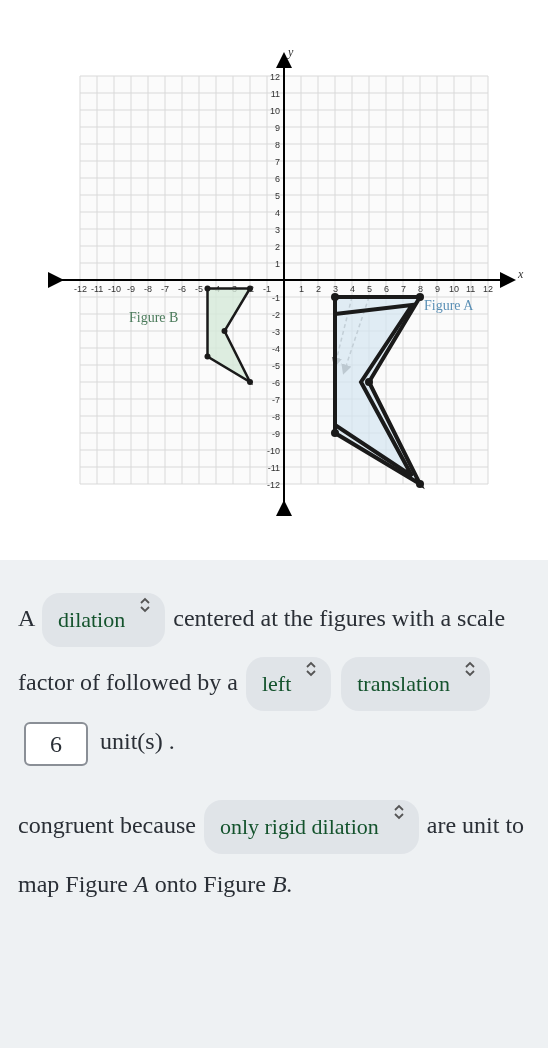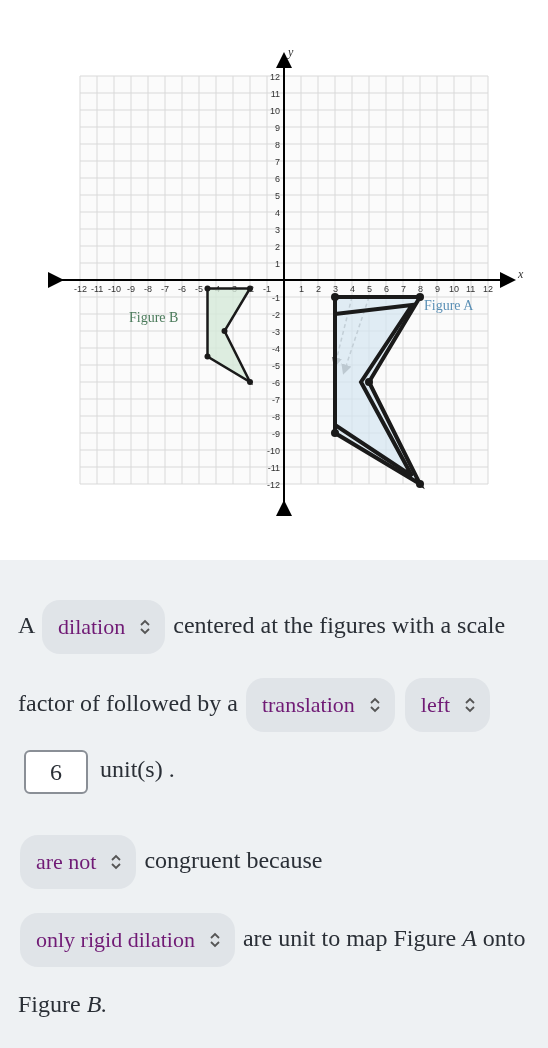--- a/index.html
+++ b/index.html
@@ -24,29 +24,28 @@
     background: #eef1f3;
     padding: 28px 18px 40px 18px;
     font-size: 24px;
     line-height: 2.1;
     color: #2a2f36;
     min-height: 488px;
   }
   .answer-area p { margin-bottom: 28px; }
   .select-pill {
     display: inline-flex;
-    align-items: center;
     background: #e0e4e8;
     border-radius: 18px;
     padding: 4px 14px 4px 16px;
     font-size: 22px;
-    color: #701a75;
+    color: #14532d;
     vertical-align: middle;
     cursor: pointer;
-    margin: 12px 2px;
+    margin: 5px 2px;
   }
   .select-pill .caret {
     margin-left: 14px;
     display: inline-flex;
     flex-direction: column;
     line-height: 0;
   }
   .caret svg { display: block; }
   .num-box {
     display: inline-flex;
@@ -240,51 +239,42 @@
             <path d="M2 6 L6 2 L10 6" stroke="#555" stroke-width="1.8" fill="none"></path>
             <path d="M2 10 L6 14 L10 10" stroke="#555" stroke-width="1.8" fill="none"></path>
           </svg>
         </span>
     </span>
     <span>centered at the figures</span>
     <span>with a scale factor of</span>
     <span>followed</span>
     <span>by a</span>
     <span class="select-pill">
+      <span>left</span>
+      <span class="caret">
+          <svg width="12" height="16">
+            <path d="M2 6 L6 2 L10 6" stroke="#555" stroke-width="1.8" fill="none"></path>
+            <path d="M2 10 L6 14 L10 10" stroke="#555" stroke-width="1.8" fill="none"></path>
+          </svg>
+        </span>
+    </span>
+    <span class="select-pill">
       <span>translation</span>
-      <span class="caret">
-          <svg width="12" height="16">
-            <path d="M2 6 L6 2 L10 6" stroke="#555" stroke-width="1.8" fill="none"></path>
-            <path d="M2 10 L6 14 L10 10" stroke="#555" stroke-width="1.8" fill="none"></path>
-          </svg>
-        </span>
-    </span>
-    <span class="select-pill">
-      <span>left</span>
       <span class="caret">
           <svg width="12" height="16">
             <path d="M2 6 L6 2 L10 6" stroke="#555" stroke-width="1.8" fill="none"></path>
             <path d="M2 10 L6 14 L10 10" stroke="#555" stroke-width="1.8" fill="none"></path>
           </svg>
         </span>
     </span>
     <span class="num-box">6</span>
     <span>unit(s) .</span>
   </p>
 
   <p>
-    <span class="select-pill">
-      <span>are not</span>
-      <span class="caret">
-          <svg width="12" height="16">
-            <path d="M2 6 L6 2 L10 6" stroke="#555" stroke-width="1.8" fill="none"></path>
-            <path d="M2 10 L6 14 L10 10" stroke="#555" stroke-width="1.8" fill="none"></path>
-          </svg>
-        </span>
-    </span>
     <span>congruent</span>
     <span>because</span>
     <span class="select-pill">
       <span>only rigid dilation</span>
       <span class="caret">
           <svg width="12" height="16">
             <path d="M2 6 L6 2 L10 6" stroke="#555" stroke-width="1.8" fill="none"></path>
             <path d="M2 10 L6 14 L10 10" stroke="#555" stroke-width="1.8" fill="none"></path>
           </svg>
         </span>

